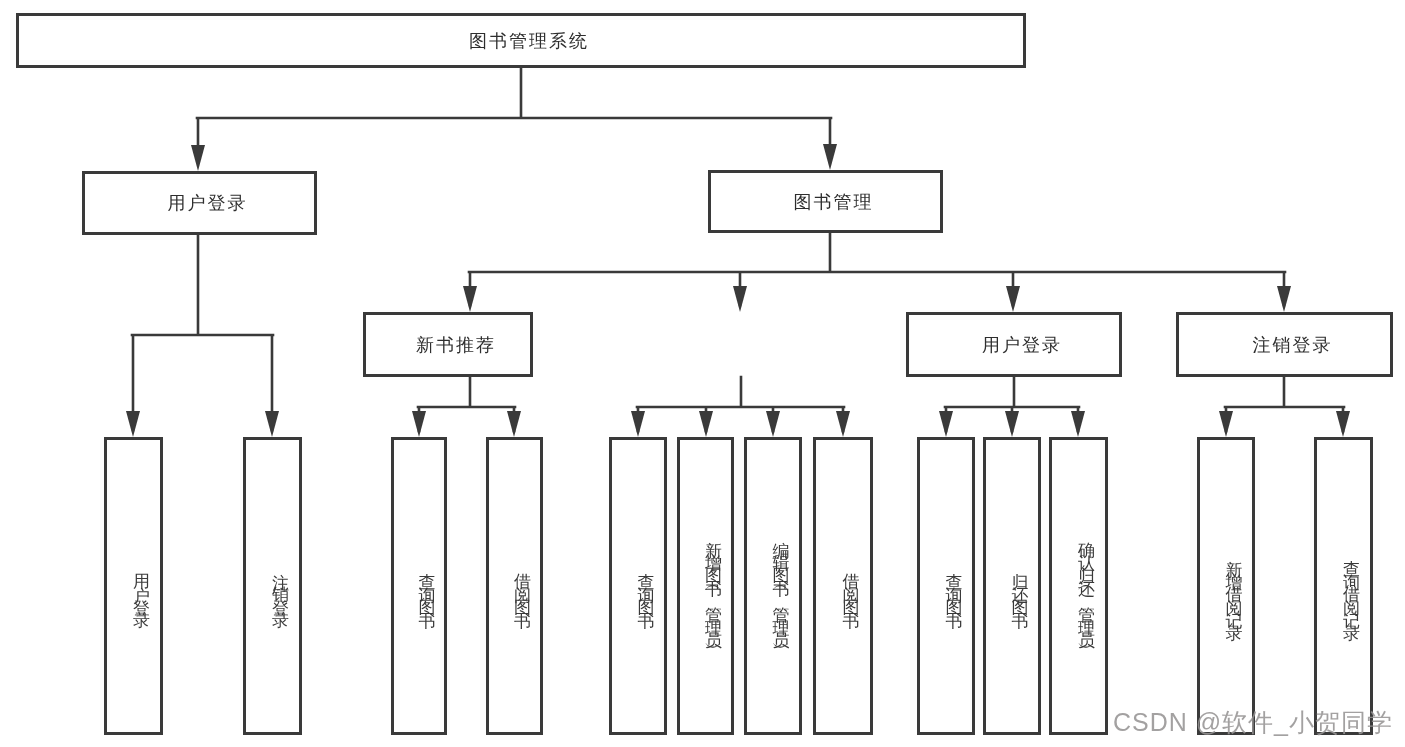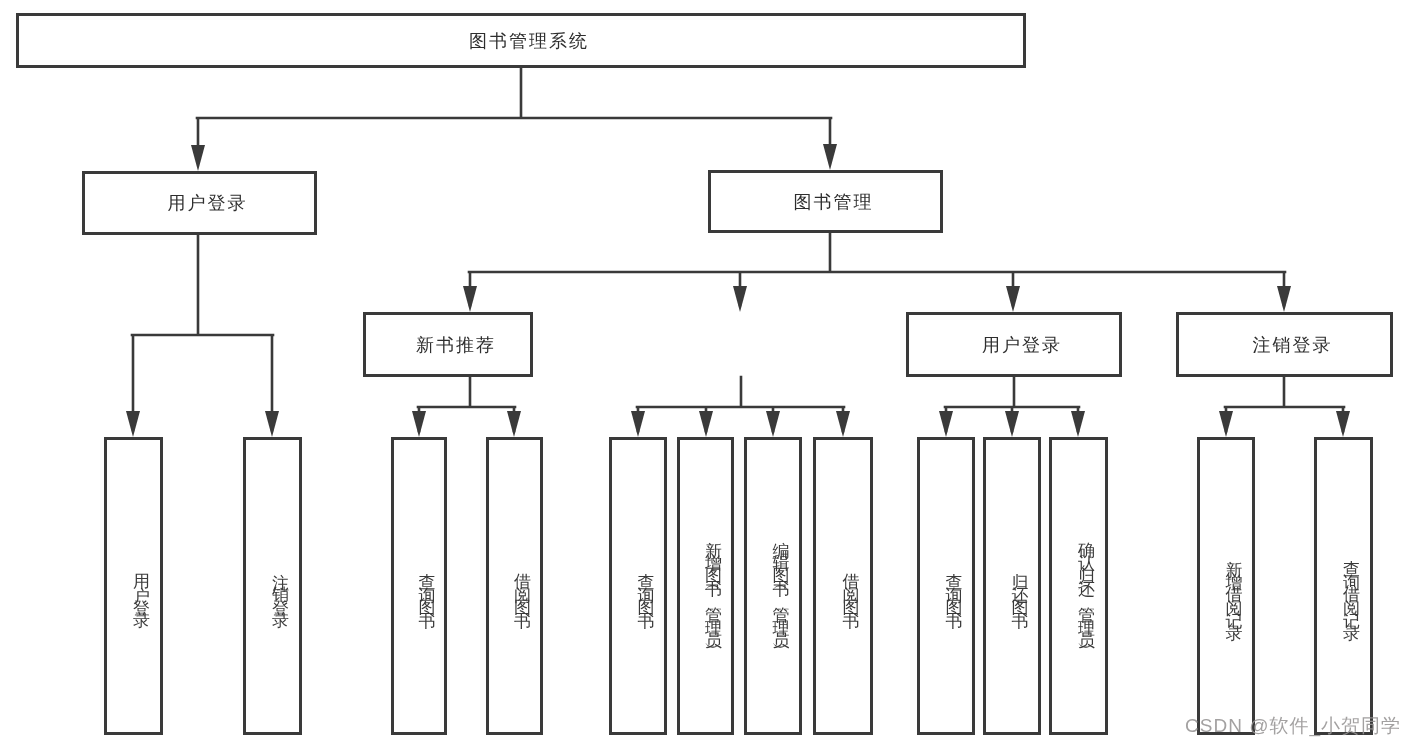--- a/index.html
+++ b/index.html
@@ -38,23 +38,23 @@
   .leaf .vlabel {
     writing-mode: vertical-rl;
     text-orientation: mixed;
     font-size: 17px;
     letter-spacing: 13px;
     line-height: 1;
     color: #3a3a3a;
   }
   #watermark {
     position: absolute;
-    right: 4px;
+    right: 12px;
     bottom: 8px;
-    font-size: 19px;
+    font-size: 25px;
     letter-spacing: 1px;
     color: rgba(150, 148, 148, 0.88);
     z-index: 5;
     white-space: nowrap;
   }
 </style>
 </head>
 <body>
 
 <div id="stage">

